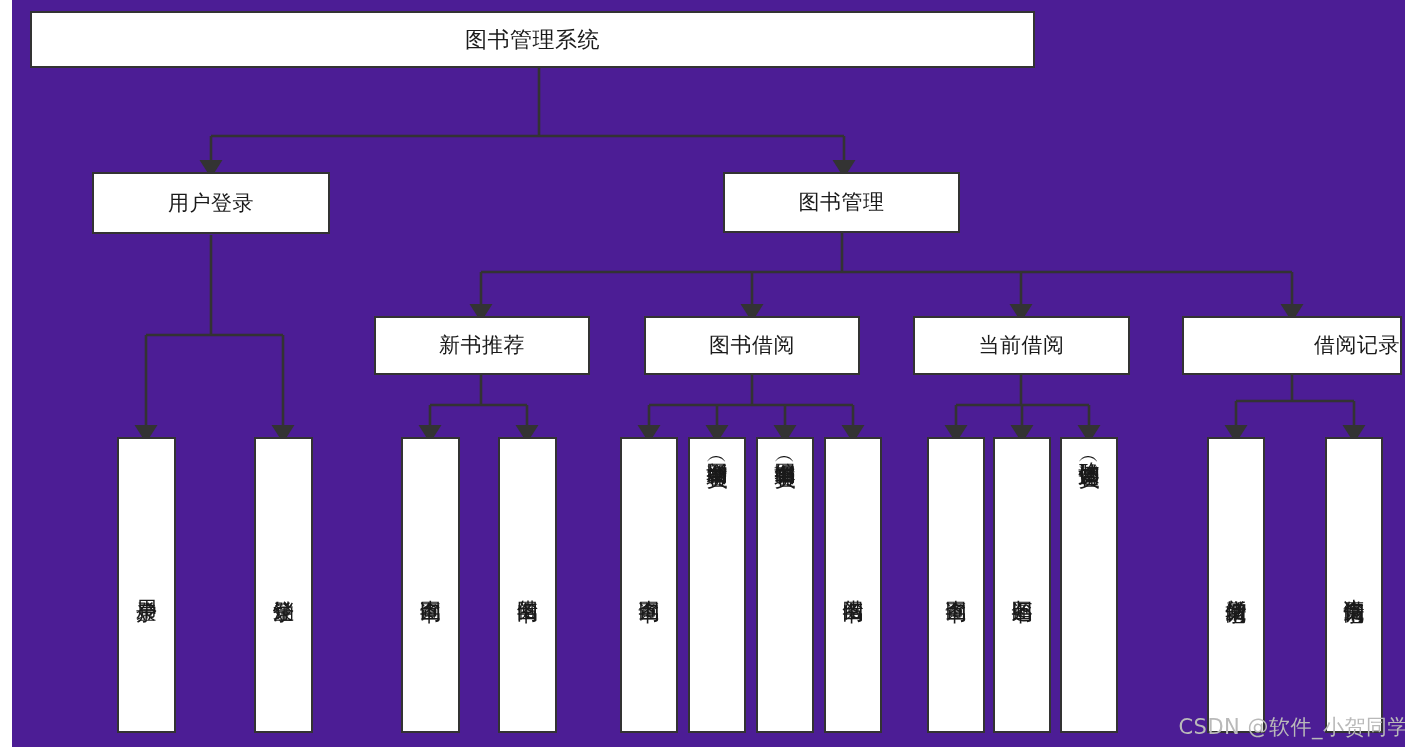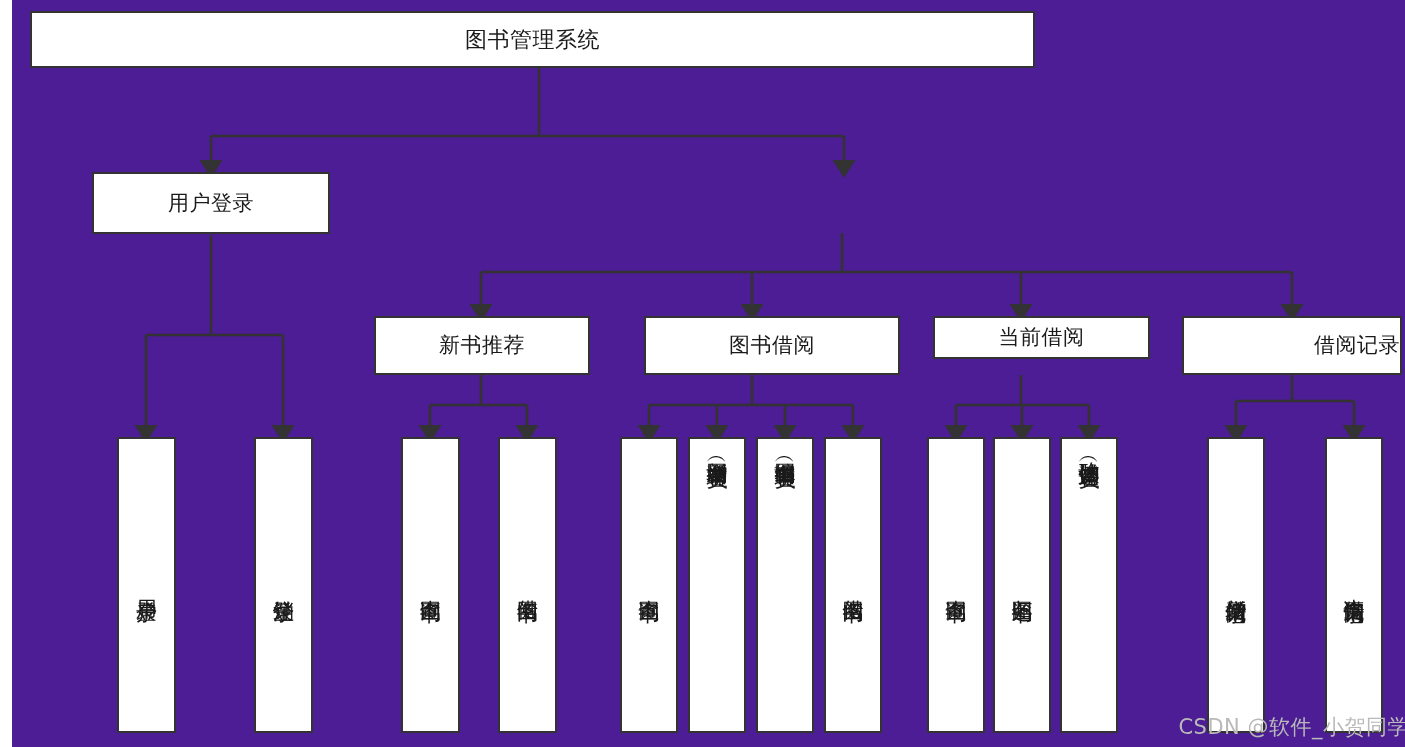--- a/index.html
+++ b/index.html
@@ -133,28 +133,31 @@
     </g>
   </svg>
 
   <div class="node horizontal root" style="left:18px; top:11px; width:1005px; height:57px;">
     <span class="node-label">图书管理系统</span>
   </div>
 
   <div class="node horizontal" style="left:80px; top:172px; width:238px; height:62px;">
     <span class="node-label">用户登录</span>
   </div>
+  <div class="node horizontal" style="left:711px; top:172px; width:237px; height:61px;">
+    <span class="node-label">图书管理</span>
+  </div>
 
   <div class="node horizontal" style="left:362px; top:316px; width:216px; height:59px;align-items:center;">
     <span class="node-label">新书推荐</span>
   </div>
-  <div class="node horizontal" style="left:632px; top:316px; width:256px; height:59px;">
+  <div class="node horizontal" style="left:632px; top:316px; width:216px; height:59px;">
     <span class="node-label">图书借阅</span>
   </div>
-  <div class="node horizontal" style="left:921px; top:316px; width:217px; height:43px;">
+  <div class="node horizontal" style="left:901px; top:316px; width:217px; height:59px;">
     <span class="node-label">当前借阅</span>
   </div>
   <div class="node horizontal" style="left:1170px; top:316px; width:220px; height:59px;justify-content:flex-end;">
     <span class="node-label">借阅记录</span>
   </div>
 
   <div class="node vertical center-text" style="left:105px; top:437px; width:59px; height:296px;">
     <span class="node-label">用户登录</span>
   </div>
   <div class="node vertical center-text" style="left:242px; top:437px; width:59px; height:296px;">

